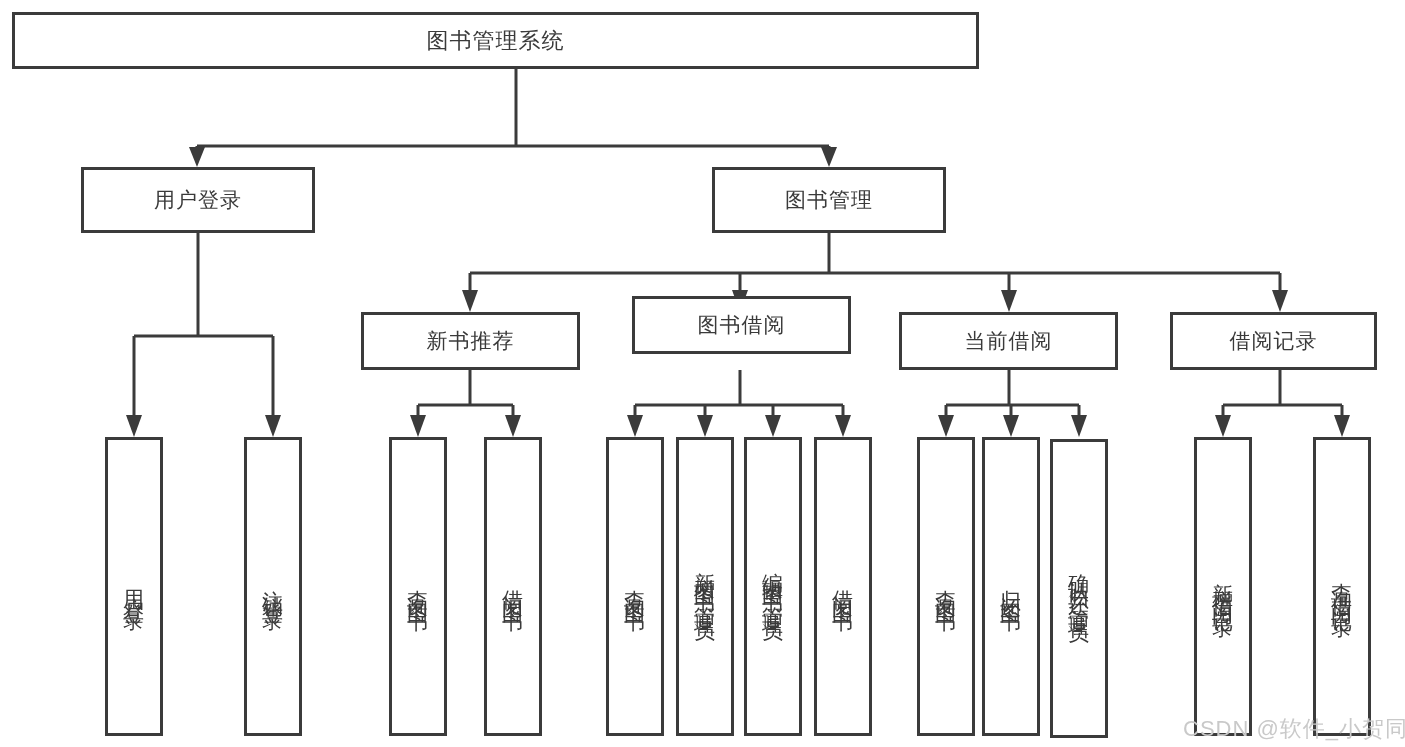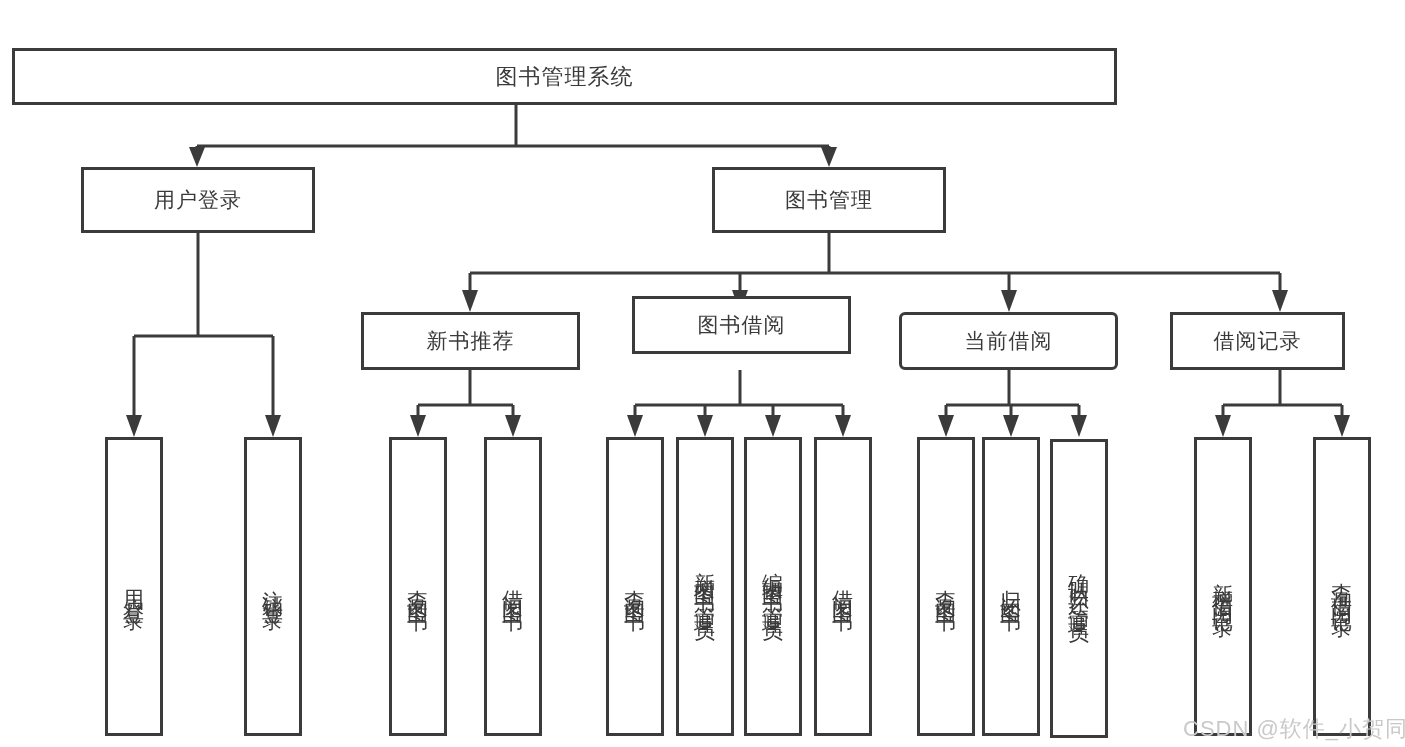--- a/index.html
+++ b/index.html
@@ -103,41 +103,41 @@
       <polygon points="765,415 781,415 773,437"></polygon>
       <polygon points="835,415 851,415 843,437"></polygon>
       <polygon points="938,415 954,415 946,437"></polygon>
       <polygon points="1003,415 1019,415 1011,437"></polygon>
       <polygon points="1071,415 1087,415 1079,437"></polygon>
       <polygon points="1215,415 1231,415 1223,437"></polygon>
       <polygon points="1334,415 1350,415 1342,437"></polygon>
     </g>
   </svg>
 
-  <div class="box hbox root" style="left:12px; top:12px; width:1105px; height:57px;margin-top:36px;">
+  <div class="box hbox root" style="left:12px; top:12px; width:967px; height:57px;">
     <span>图书管理系统</span>
   </div>
 
   <div class="box hbox" style="left:81px; top:167px; width:234px; height:66px;">
     <span>用户登录</span>
   </div>
   <div class="box hbox" style="left:361px; top:312px; width:219px; height:58px;">
     <span>新书推荐</span>
   </div>
 
   <div class="box hbox" style="left:712px; top:167px; width:234px; height:66px;">
     <span>图书管理</span>
   </div>
   <div class="box hbox" style="left:632px; top:296px; width:219px; height:58px;">
     <span>图书借阅</span>
   </div>
-  <div class="box hbox" style="left:899px; top:312px; width:219px; height:58px;border-radius:6px;">
+  <div class="box hbox" style="left:899px; top:312px; width:219px; height:58px;">
     <span>当前借阅</span>
   </div>
-  <div class="box hbox" style="left:1170px; top:312px; width:175px; height:58px;">
+  <div class="box hbox" style="left:1170px; top:312px; width:207px; height:58px;">
     <span>借阅记录</span>
   </div>
 
   <div class="box vbox" style="left:105px; top:437px; width:58px; height:299px;">
     <span>用户登录</span>
   </div>
   <div class="box vbox" style="left:244px; top:437px; width:58px; height:299px;">
     <span>注销登录</span>
   </div>
 

